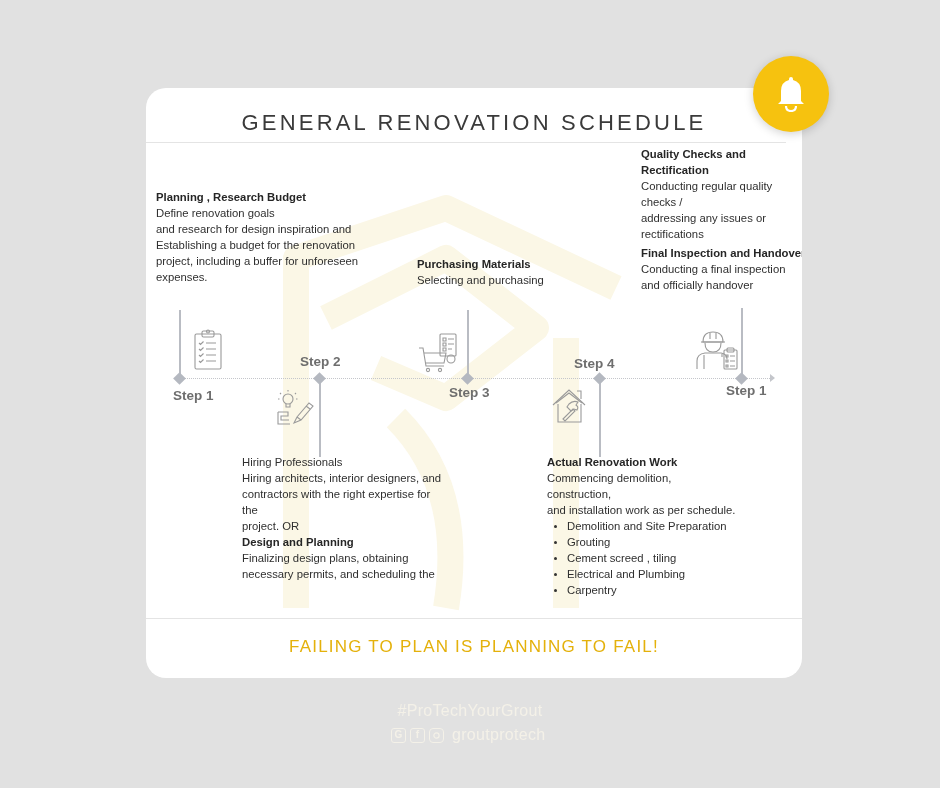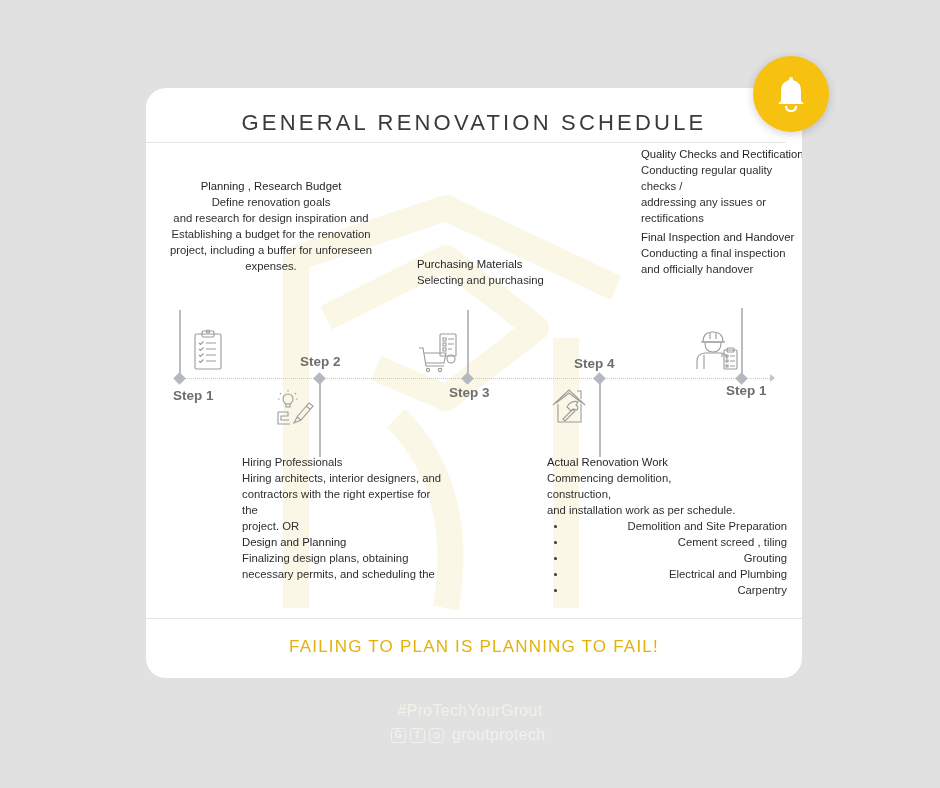--- a/index.html
+++ b/index.html
@@ -81,23 +81,23 @@
       font-weight: 700;
       color: #6e6e6e;
       white-space: nowrap;
     }
     .text-block {
       position: absolute;
       font-size: 11.3px;
       line-height: 16px;
       color: #2f2f2f;
     }
-    .text-block .h { font-weight: 400; color: #262626; }
+    .text-block .h { font-weight: 700; color: #262626; }
     .text-block ul { list-style: none; padding-left: 5px; }
-    .text-block li { position: relative; padding-left: 15px; text-align: right; }
+    .text-block li { position: relative; padding-left: 15px; }
     .text-block li::before {
       content: "";
       position: absolute; left: 2px; top: 7px;
       width: 3px; height: 3px; border-radius: 50%;
       background: #333;
     }
     .icon { position: absolute; }
     .icon svg { display: block; }
     .bell {
       position: absolute;
@@ -157,21 +157,21 @@
 
   <div class="title">GENERAL RENOVATION SCHEDULE</div>
   <div class="title-rule"></div>
 
   <div class="timeline-axis"></div>
   <div class="timeline-arrow"></div>
 
   <div class="stem" style="left:33px; top:222px; height:68px;"></div>
   <div class="node" style="left:29px; top:286px;"></div>
   <div class="step-label" style="left:27px; top:300px;">Step 1</div>
-  <div class="text-block" style="left:10px; top:90px; width:230px;text-align:center;">
+  <div class="text-block" style="left:10px; top:101px; width:230px;">
     <div class="h">Planning , Research  Budget</div>
     <div>Define renovation goals</div>
     <div>and research for design inspiration and</div>
     <div>Establishing a budget for the renovation</div>
     <div>project, including a buffer for unforeseen</div>
     <div>expenses.</div>
   </div>
   <div class="icon" style="left:47px; top:241px;">
     <svg width="30" height="42" viewBox="0 0 30 42" fill="none" stroke="#9a9a9a" stroke-width="1.1">
       <rect x="2" y="5" width="26" height="35" rx="1.5"></rect>
@@ -239,22 +239,22 @@
       <path d="M17 16 q4 -4 9 -2 l-2 3 q3 2 1 5 l-3 -1 l-3 2 l-4 -4 z"></path>
     </svg>
   </div>
   <div class="text-block" style="left:401px; top:366px; width:240px;">
     <div class="h">Actual Renovation Work</div>
     <div>Commencing demolition,</div>
     <div>construction,</div>
     <div>and installation work as per schedule.</div>
     <ul>
       <li>Demolition and Site Preparation</li>
+      <li>Grouting</li>
       <li>Cement screed , tiling</li>
-      <li>Grouting</li>
       <li>Electrical and Plumbing</li>
       <li>Carpentry</li>
     </ul>
   </div>
 
   <div class="stem" style="left:595px; top:220px; height:70px;"></div>
   <div class="node" style="left:591px; top:286px;"></div>
   <div class="step-label" style="left:580px; top:295px;">Step 1</div>
   <div class="text-block" style="left:495px; top:58px; width:165px;">
     <div class="h">Quality Checks and Rectification</div>

